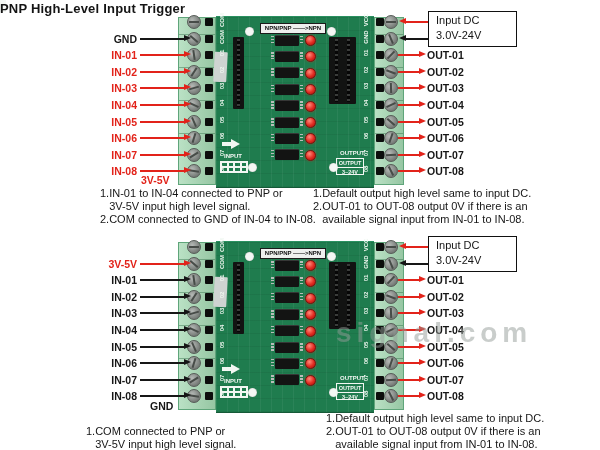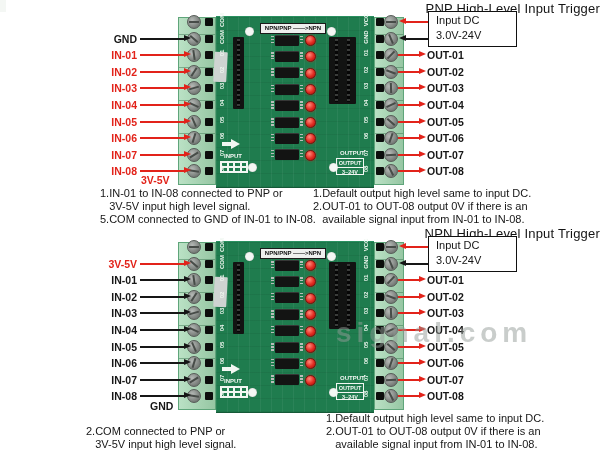--- a/index.html
+++ b/index.html
@@ -1,19 +1,19 @@
 <!DOCTYPE html>
 <html><head>
 <meta charset="utf-8">
 <style>
   html,body{margin:0;padding:0;background:#ffffff;}
   #stage{position:relative;width:600px;height:450px;background:#ffffff;overflow:hidden;
          font-family:"Liberation Sans", sans-serif;}
-  .section-title{position:absolute;left:0;width:600px;text-align:right;font-size:13px;
-                 font-weight:400;color:#141414;letter-spacing:.2px;}
+  .section-title{position:absolute;left:0;width:600px;text-align:left;font-size:13px;
+                 font-weight:700;color:#141414;letter-spacing:.2px;}
   .anno-label{position:absolute;font-size:10.5px;font-weight:700;color:#161616;white-space:nowrap;}
   .anno-left{width:77px;text-align:right;}
   .note-line{position:absolute;font-size:11px;color:#161616;white-space:pre;}
   .arrow-line{position:absolute;height:2px;}
   .arrow-head-r{position:absolute;width:0;height:0;border-top:3.5px solid transparent;
                 border-bottom:3.5px solid transparent;}
   .arrow-head-l{position:absolute;width:0;height:0;border-top:3.5px solid transparent;
                 border-bottom:3.5px solid transparent;}
   .power-box{position:absolute;width:80px;height:32px;background:#ffffff;border:1.5px solid #111;
              font-size:11px;color:#141414;line-height:15px;padding:1px 0 1px 7px;z-index:10;}
@@ -297,27 +297,26 @@
     <div class="anno-label" style="left: 427px; top: 115.6px;">OUT-05</div>
     <div class="arrow-line" style="left: 398px; top: 137.2px; width: 22px; background: rgb(226, 35, 26);"></div>
     <div class="arrow-head-r" style="left: 419px; top: 134.2px; border-left: 7px solid rgb(226, 35, 26);"></div>
     <div class="anno-label" style="left: 427px; top: 132.2px;">OUT-06</div>
     <div class="arrow-line" style="left: 398px; top: 153.8px; width: 22px; background: rgb(226, 35, 26);"></div>
     <div class="arrow-head-r" style="left: 419px; top: 150.8px; border-left: 7px solid rgb(226, 35, 26);"></div>
     <div class="anno-label" style="left: 427px; top: 148.8px;">OUT-07</div>
     <div class="arrow-line" style="left: 398px; top: 170.4px; width: 22px; background: rgb(226, 35, 26);"></div>
     <div class="arrow-head-r" style="left: 419px; top: 167.4px; border-left: 7px solid rgb(226, 35, 26);"></div>
     <div class="anno-label" style="left: 427px; top: 165.4px;">OUT-08</div>
-    <div class="note-line" style="left: 100px; top: 187px;">1.IN-01 to IN-08 connected to PNP or</div>
+    <div class="note-line" style="left: 100px; top: 187px;">1.IN-01 to IN-04 connected to PNP or</div>
     <div class="note-line" style="left: 100px; top: 200px;">   3V-5V input high level signal.</div>
-    <div class="note-line" style="left: 100px; top: 213px;">5.COM connected to GND of IN-01 to IN-08.</div>
+    <div class="note-line" style="left: 100px; top: 213px;">2.COM connected to GND of IN-04 to IN-08.</div>
     <div class="note-line" style="left: 313px; top: 187px;">1.Default output high level same to input DC.</div>
     <div class="note-line" style="left: 313px; top: 200px;">2.OUT-01 to OUT-08 output 0V if there is an</div>
     <div class="note-line" style="left: 313px; top: 213px;">   available signal input from IN-01 to IN-08.</div>
-    <div class="section-title" style="top: 226px;">NPN High-Level Input Trigger</div>
     <div class="pcb" style="left: 216px; top: 241px; width: 158px; height: 170px;"></div>
     <div class="tblock" style="left: 178px; top: 242px; width: 38px; height: 168px;"></div>
     <div class="tblock" style="left: 374px; top: 242px; width: 30px; height: 168px;"></div>
     <div class="tseam" style="left: 179px; top: 258.5px; width: 36px;"></div>
     <div class="tseam" style="left: 375px; top: 258.5px; width: 28px;"></div>
     <div class="tseam" style="left: 179px; top: 291.7px; width: 36px;"></div>
     <div class="tseam" style="left: 375px; top: 291.7px; width: 28px;"></div>
     <div class="tseam" style="left: 179px; top: 324.9px; width: 36px;"></div>
     <div class="tseam" style="left: 375px; top: 324.9px; width: 28px;"></div>
     <div class="tseam" style="left: 179px; top: 358.1px; width: 36px;"></div>
@@ -542,18 +541,18 @@
     <div class="anno-label" style="left: 427px; top: 340.6px;">OUT-05</div>
     <div class="arrow-line" style="left: 398px; top: 362.2px; width: 22px; background: rgb(226, 35, 26);"></div>
     <div class="arrow-head-r" style="left: 419px; top: 359.2px; border-left: 7px solid rgb(226, 35, 26);"></div>
     <div class="anno-label" style="left: 427px; top: 357.2px;">OUT-06</div>
     <div class="arrow-line" style="left: 398px; top: 378.8px; width: 22px; background: rgb(226, 35, 26);"></div>
     <div class="arrow-head-r" style="left: 419px; top: 375.8px; border-left: 7px solid rgb(226, 35, 26);"></div>
     <div class="anno-label" style="left: 427px; top: 373.8px;">OUT-07</div>
     <div class="arrow-line" style="left: 398px; top: 395.4px; width: 22px; background: rgb(226, 35, 26);"></div>
     <div class="arrow-head-r" style="left: 419px; top: 392.4px; border-left: 7px solid rgb(226, 35, 26);"></div>
     <div class="anno-label" style="left: 427px; top: 390.4px;">OUT-08</div>
-    <div class="note-line" style="left: 86px; top: 425px;">2.COM connected to PNP or</div>
+    <div class="note-line" style="left: 86px; top: 425px;">1.COM connected to PNP or</div>
     <div class="note-line" style="left: 86px; top: 438px;">   3V-5V input high level signal.</div>
     <div class="note-line" style="left: 326px; top: 412px;">1.Default output high level same to input DC.</div>
     <div class="note-line" style="left: 326px; top: 425px;">2.OUT-01 to OUT-08 output 0V if there is an</div>
     <div class="note-line" style="left: 326px; top: 438px;">   available signal input from IN-01 to IN-08.</div>
   </div>
 
 </body></html>

